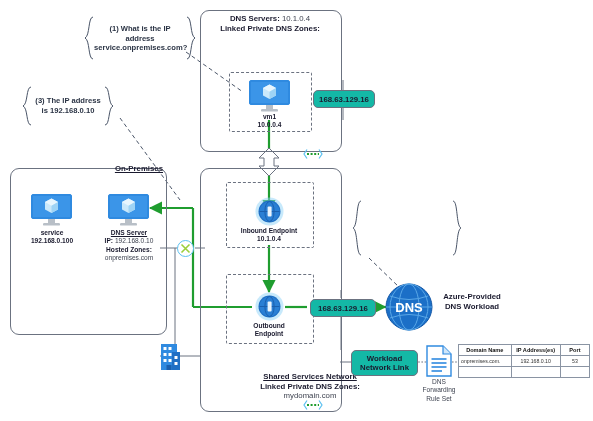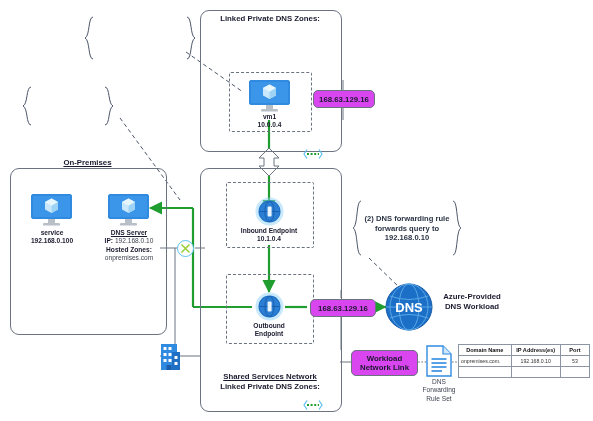--- a/index.html
+++ b/index.html
@@ -34,21 +34,21 @@
   .callout{position:absolute;}
   .callout .txt{
     position:absolute;left:10px;right:10px;top:50%;transform:translateY(-50%);
     text-align:center;font-size:7.6px;line-height:9.6px;font-weight:bold;color:#2b3445;
   }
   .brace{position:absolute;top:0;bottom:0;width:10px;}
   .brace svg{width:100%;height:100%;display:block;}
   
   .mon{position:absolute;}
   .pill{
-    position:absolute;background:#d946ef;border:1px solid #6b7280;border-radius:5px;
+    position:absolute;background:#14b8a6;border:1px solid #6b7280;border-radius:5px;
     font-size:7.8px;font-weight:bold;color:#1a1a2e;display:flex;align-items:center;
     justify-content:center;text-align:center;line-height:9px;
   }
   table.rules{border-collapse:collapse;font-size:5.6px;}
   table.rules th{
     border:1px solid #8a94a3;background:#fff;font-weight:bold;color:#111;
     padding:2px 1px;text-align:center;font-size:5.6px;
   }
   table.rules td{
     border:1px solid #8a94a3;padding:2px 1px;text-align:center;color:#333;font-size:5.2px;
@@ -103,20 +103,24 @@
   <line x1="186" y1="52" x2="243" y2="92" stroke="#4a5568" stroke-width="1" stroke-dasharray="4,3"></line>
   <line x1="120" y1="118" x2="180" y2="200" stroke="#4a5568" stroke-width="1" stroke-dasharray="4,3"></line>
   <line x1="369" y1="258" x2="400" y2="288" stroke="#4a5568" stroke-width="1" stroke-dasharray="4,3"></line>
 
   <path d="M269,148 L279,158 L274,158 L274,166 L279,166 L269,176 L259,166 L264,166 L264,158 L259,158 Z" fill="#ffffff" stroke="#6b7280" stroke-width="1"></path>
 </svg>
 
 <div class="vnet-box" style="left:200px;top:10px;width:140px;height:140px;"></div>
 
 <div class="label-block" style="left:202px;top:14px;width:136px;">
+  <div class="t8">
+    <span class="bold">DNS Servers:</span>
+    <span class="gray">10.1.0.4</span>
+  </div>
   <div class="t8 bold">Linked Private DNS Zones:</div>
 </div>
 
 <div class="subnet-box" style="left:229px;top:72px;width:81px;height:58px;"></div>
 
 <div class="mon" style="left:249px;top:80px;">
   <svg width="41" height="33" viewBox="0 0 41 33">
     <rect x="0.5" y="0.5" width="40" height="24" rx="1.5" fill="#2f8ae0" stroke="#2f8ae0"></rect>
     <rect x="2" y="2" width="37" height="21" fill="#3b95e8"></rect>
     <g transform="translate(14,4.5)">
@@ -166,23 +170,24 @@
     <ellipse cx="14.5" cy="14.5" rx="4.6" ry="10" fill="none" stroke="#1a5fae" stroke-width="1"></ellipse>
     <line x1="4.5" y1="14.5" x2="24.5" y2="14.5" stroke="#1a5fae" stroke-width="1"></line>
     <rect x="12.6" y="9.5" width="4" height="10" rx="1" fill="#e9f4fd"></rect>
   </svg>
 </div>
 <div class="label-block ctr" style="left:229px;top:322px;width:80px;">
   <div class="t7 bold">Outbound</div>
   <div class="t7 bold">Endpoint</div>
 </div>
 
-<div class="label-block" style="left:202px;top:372px;width:136px;">
+<div class="label-block" style="left:202px;top:372px;width:136px;padding-left:40px;">
   <div class="t8 title-underline">Shared Services Network</div>
   <div class="t8 bold">Linked Private DNS Zones:</div>
+  <div class="t8 gray">mydomain.com</div>
 </div>
 
 <div class="pill" style="left:310px;top:299px;width:64px;height:16px;">
   <span>168.63.129.16</span>
 </div>
 
 <div class="abs" style="left:303px;top:147px;">
   <svg width="20" height="14" viewBox="0 0 20 14">
     <path d="M4,7 L16,7" stroke="#1f9d2f" stroke-width="2" stroke-dasharray="2,1.6"></path>
     <path d="M4,2.5 L1,7 L4,11.5" fill="none" stroke="#5bc0f0" stroke-width="1.2"></path>
@@ -191,21 +196,21 @@
 </div>
 <div class="abs" style="left:303px;top:398px;">
   <svg width="20" height="14" viewBox="0 0 20 14">
     <path d="M4,7 L16,7" stroke="#1f9d2f" stroke-width="2" stroke-dasharray="2,1.6"></path>
     <path d="M4,2.5 L1,7 L4,11.5" fill="none" stroke="#5bc0f0" stroke-width="1.2"></path>
     <path d="M16,2.5 L19,7 L16,11.5" fill="none" stroke="#5bc0f0" stroke-width="1.2"></path>
   </svg>
 </div>
 
 <div class="onprem-box" style="left:10px;top:168px;width:155px;height:165px;"></div>
-<div class="label-block" style="left:12px;top:158px;width:151px;">
+<div class="label-block" style="left:12px;top:164px;width:151px;text-align:right;">
   <div class="t8 title-underline">On-Premises</div>
 </div>
 
 <div class="mon" style="left:31px;top:194px;">
   <svg width="41" height="33" viewBox="0 0 41 33">
     <rect x="0.5" y="0.5" width="40" height="24" rx="1.5" fill="#2f8ae0" stroke="#2f8ae0"></rect>
     <rect x="2" y="2" width="37" height="21" fill="#3b95e8"></rect>
     <g transform="translate(14,4.5)">
       <polygon points="6.5,0 13,3.6 13,11 6.5,14.6 0,11 0,3.6" fill="#c9e8fb"></polygon>
       <polygon points="6.5,0 13,3.6 6.5,7.2 0,3.6" fill="#e8f6fe"></polygon>
@@ -291,47 +296,48 @@
   <div class="brace" style="left:0;">
     <svg viewBox="0 0 10 44" preserveAspectRatio="none">
       <path d="M9,1 C4,1 6,20 1,22 C6,24 4,43 9,43" fill="none" stroke="#4a5568" stroke-width="1"></path>
     </svg>
   </div>
   <div class="brace" style="right:0;">
     <svg viewBox="0 0 10 44" preserveAspectRatio="none">
       <path d="M1,1 C6,1 4,20 9,22 C4,24 6,43 1,43" fill="none" stroke="#4a5568" stroke-width="1"></path>
     </svg>
   </div>
+  <div class="txt">(1) What is the IP address service.onpremises.com?</div>
 </div>
 
 <div class="callout" style="left:22px;top:86px;width:92px;height:40px;">
   <div class="brace" style="left:0;">
     <svg viewBox="0 0 10 40" preserveAspectRatio="none">
       <path d="M9,1 C4,1 6,18 1,20 C6,22 4,39 9,39" fill="none" stroke="#4a5568" stroke-width="1"></path>
     </svg>
   </div>
   <div class="brace" style="right:0;">
     <svg viewBox="0 0 10 40" preserveAspectRatio="none">
       <path d="M1,1 C6,1 4,18 9,20 C4,22 6,39 1,39" fill="none" stroke="#4a5568" stroke-width="1"></path>
     </svg>
   </div>
+  <div class="txt">(3) The IP address is 192.168.0.10</div>
 </div>
 
 <div class="callout" style="left:352px;top:200px;width:110px;height:56px;">
   <div class="brace" style="left:0;">
     <svg viewBox="0 0 10 56" preserveAspectRatio="none">
       <path d="M9,1 C4,1 6,26 1,28 C6,30 4,55 9,55" fill="none" stroke="#4a5568" stroke-width="1"></path>
     </svg>
   </div>
   <div class="brace" style="right:0;">
     <svg viewBox="0 0 10 56" preserveAspectRatio="none">
       <path d="M1,1 C6,1 4,26 9,28 C4,30 6,55 1,55" fill="none" stroke="#4a5568" stroke-width="1"></path>
     </svg>
   </div>
-  <div class="txt">(2) DNS forwarding rule forwards query to 192.168.0.10</div>
 </div>
 
 <div class="pill" style="left:351px;top:350px;width:65px;height:24px;">
   <span>Workload Network Link</span>
 </div>
 
 <div class="abs" style="left:426px;top:345px;">
   <svg width="26" height="32" viewBox="0 0 26 32">
     <path d="M1,1 L17,1 L25,9 L25,31 L1,31 Z" fill="#ffffff" stroke="#2f8ae0" stroke-width="1.4"></path>
     <path d="M17,1 L17,9 L25,9" fill="#cfe6fa" stroke="#2f8ae0" stroke-width="1.2"></path>

